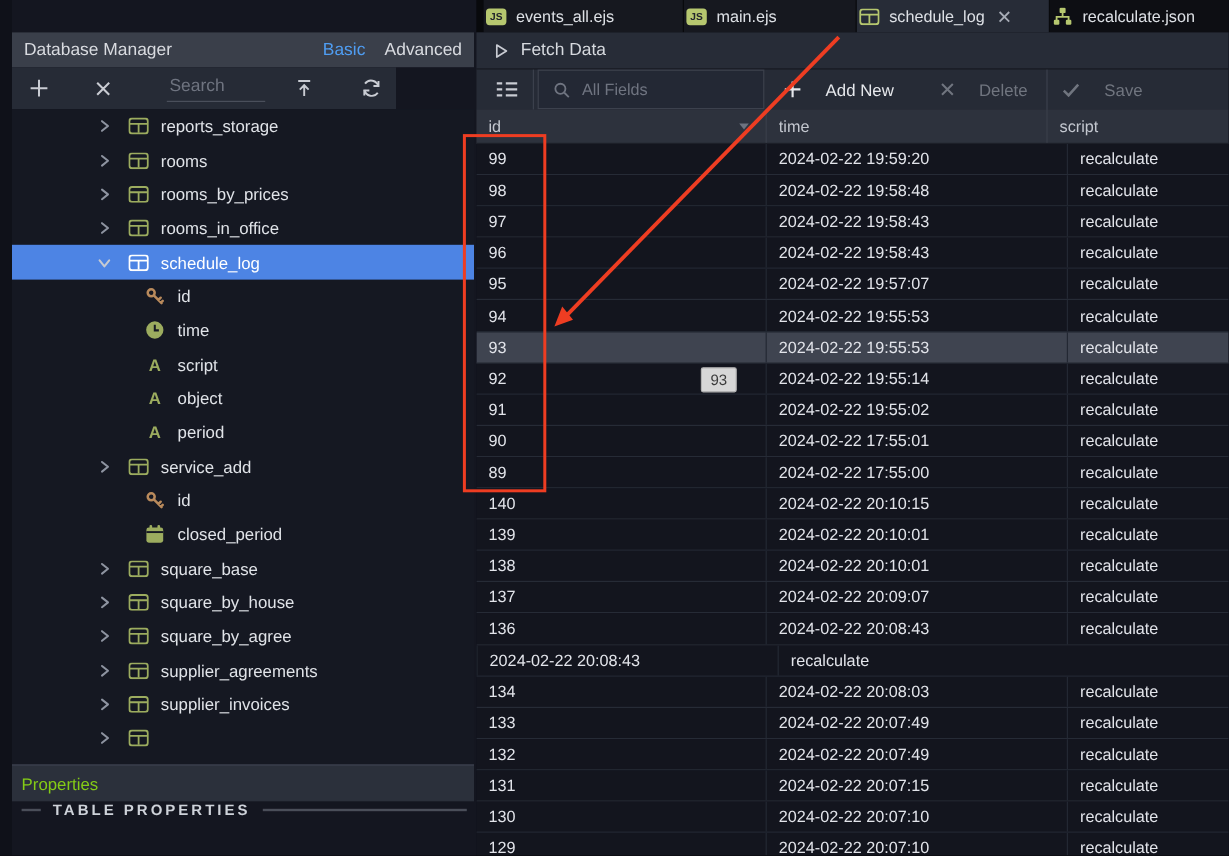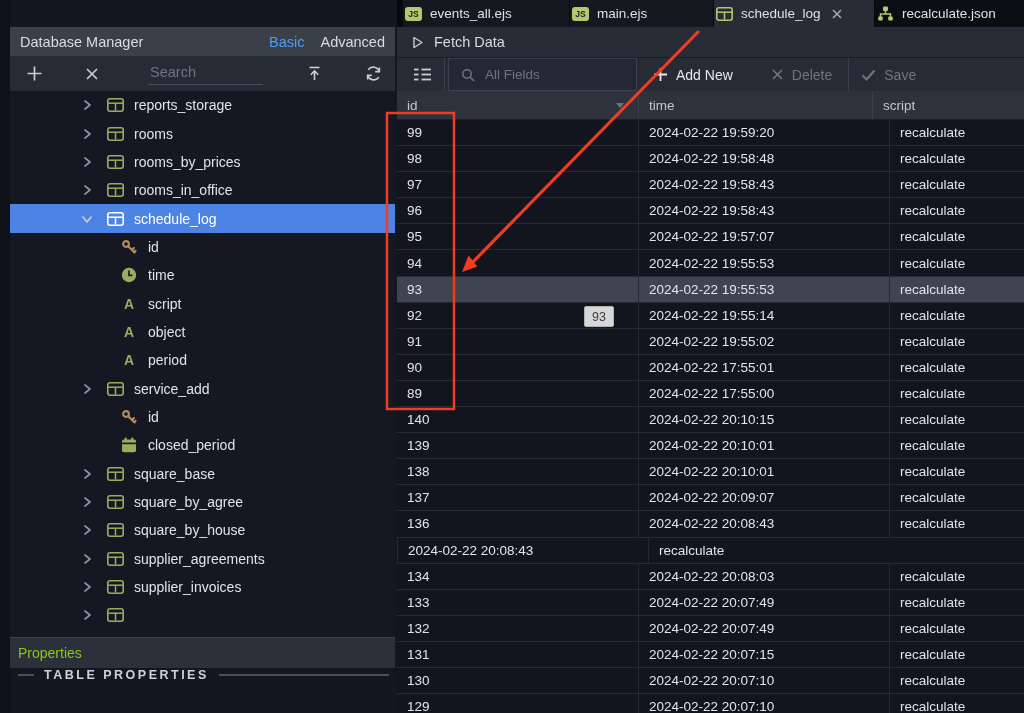--- a/index.html
+++ b/index.html
@@ -8,21 +8,21 @@
        font-family:"Liberation Sans","DejaVu Sans",sans-serif;color:#e2e4ea;
        background:#141620;}
   
   .sidebar{position:absolute;left:0;top:0;width:397px;height:713px;background:#141620;}
   .sidebar::before{content:"";position:absolute;left:0;top:0;width:10px;height:713px;background:#0f1119;}
   .sb-header{position:absolute;left:10px;top:27px;width:385px;height:29px;background:#3a3f4a;
              display:flex;align-items:center;padding:0 10px;font-size:14.5px;color:#d9dbe0;}
   .sb-title{flex:1;}
   .sb-mode{margin-left:16px;cursor:default;}
   .sb-mode.basic{color:#4f9df2;}
-  .sb-toolbar{position:absolute;left:10px;top:56px;width:385px;height:35px;background:#262b36;
+  .sb-toolbar{position:absolute;left:10px;top:56px;width:320px;height:35px;background:#262b36;
               display:flex;align-items:center;gap:24px;}
   .icon-btn{display:flex;align-items:center;justify-content:center;width:20px;height:20px;}
   .sbt-plus{margin-left:14px;}
   .sbt-x{margin-left:14px;}
   .search-wrap{margin-left:22px;width:115px;}
   .search-wrap input{width:100%;background:transparent;border:none;border-bottom:1px solid #4a4f5b;
        color:#d9dbe0;font-size:14.5px;font-family:inherit;padding:2px 2px 4px 2px;outline:none;}
   .search-wrap input::placeholder{color:#6f7480;}
   .sbt-up{margin-left:auto;}
   .sbt-refresh{margin-left:15px;margin-right:12px;}
@@ -58,21 +58,21 @@
        display:flex;align-items:center;padding-left:13px;gap:9px;font-size:14.5px;color:#d6d9de;}
   .toolbar{position:absolute;left:0;top:57px;width:627px;height:34px;background:#262b36;
        border-top:1px solid #181b23;display:flex;align-items:center;}
   .tb-div{width:1px;height:34px;background:#3b404c;flex:none;}
   .tb-list{margin-left:15px;margin-right:12px;}
   .fieldbox{margin-left:3px;width:189px;height:33px;border:1px solid #3c414d;background:#232834;
        display:flex;align-items:center;padding-left:12px;gap:8px;}
   .fieldbox input{flex:1;background:transparent;border:none;outline:none;color:#0ea5e9;
        font-size:13.5px;font-family:inherit;min-width:0;}
   .fieldbox input::placeholder{color:#6f7480;}
-  .tb-btn{display:flex;align-items:center;gap:8px;font-size:14px;}
+  .tb-btn{display:flex;align-items:center;gap:20px;font-size:14px;}
   .tb-add{margin-left:16px;color:#e6e8ec;}
   .tb-del{margin-left:38px;color:#70757f;}
   .tb-save{margin-left:12px;color:#70757f;}
   .tb-div.before-save{margin-left:16px;}
   .grid-header{position:absolute;left:0;top:91px;width:627px;height:29px;background:#2d323d;
        display:flex;font-size:13.5px;color:#c3c7cf;border-bottom:1px solid #1c1f28;}
   .gh-cell{display:flex;align-items:center;padding-left:10px;flex:none;position:relative;}
   .gh-cell.c-id{width:241px;}
   .gh-cell.c-time{width:234px;border-left:1px solid #3a3f4a;}
   .gh-cell.c-script{width:152px;border-left:1px solid #3a3f4a;}
@@ -298,36 +298,36 @@
               <path d="M5 3 L10 7 L5 11" fill="none" stroke="#8d93a0" stroke-width="1.7" stroke-linecap="round" stroke-linejoin="round"></path>
             </svg>
           </span>
           <span class="tree-icon">
             <svg width="17" height="14" viewBox="0 0 17 14">
               <rect x="0.8" y="0.8" width="15.4" height="12.4" rx="2.2" fill="none" stroke="currentColor" stroke-width="1.6"></rect>
               <line x1="1.2" y1="5.2" x2="15.8" y2="5.2" stroke="currentColor" stroke-width="1.5"></line>
               <line x1="8.5" y1="5.2" x2="8.5" y2="12.6" stroke="currentColor" stroke-width="1.5"></line>
             </svg>
           </span>
+          <span>square_by_house</span>
+        </div>
+        <div class="tree-row">
+          <span class="chev">
+            <svg width="14" height="14" viewBox="0 0 14 14">
+              <path d="M5 3 L10 7 L5 11" fill="none" stroke="#8d93a0" stroke-width="1.7" stroke-linecap="round" stroke-linejoin="round"></path>
+            </svg>
+          </span>
+          <span class="tree-icon">
+            <svg width="17" height="14" viewBox="0 0 17 14">
+              <rect x="0.8" y="0.8" width="15.4" height="12.4" rx="2.2" fill="none" stroke="currentColor" stroke-width="1.6"></rect>
+              <line x1="1.2" y1="5.2" x2="15.8" y2="5.2" stroke="currentColor" stroke-width="1.5"></line>
+              <line x1="8.5" y1="5.2" x2="8.5" y2="12.6" stroke="currentColor" stroke-width="1.5"></line>
+            </svg>
+          </span>
           <span>square_by_agree</span>
-        </div>
-        <div class="tree-row">
-          <span class="chev">
-            <svg width="14" height="14" viewBox="0 0 14 14">
-              <path d="M5 3 L10 7 L5 11" fill="none" stroke="#8d93a0" stroke-width="1.7" stroke-linecap="round" stroke-linejoin="round"></path>
-            </svg>
-          </span>
-          <span class="tree-icon">
-            <svg width="17" height="14" viewBox="0 0 17 14">
-              <rect x="0.8" y="0.8" width="15.4" height="12.4" rx="2.2" fill="none" stroke="currentColor" stroke-width="1.6"></rect>
-              <line x1="1.2" y1="5.2" x2="15.8" y2="5.2" stroke="currentColor" stroke-width="1.5"></line>
-              <line x1="8.5" y1="5.2" x2="8.5" y2="12.6" stroke="currentColor" stroke-width="1.5"></line>
-            </svg>
-          </span>
-          <span>square_by_house</span>
         </div>
         <div class="tree-row">
           <span class="chev">
             <svg width="14" height="14" viewBox="0 0 14 14">
               <path d="M5 3 L10 7 L5 11" fill="none" stroke="#8d93a0" stroke-width="1.7" stroke-linecap="round" stroke-linejoin="round"></path>
             </svg>
           </span>
           <span class="tree-icon">
             <svg width="17" height="14" viewBox="0 0 17 14">
               <rect x="0.8" y="0.8" width="15.4" height="12.4" rx="2.2" fill="none" stroke="currentColor" stroke-width="1.6"></rect>

